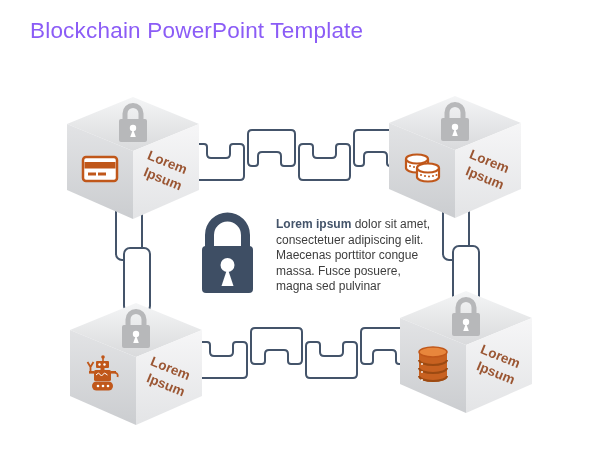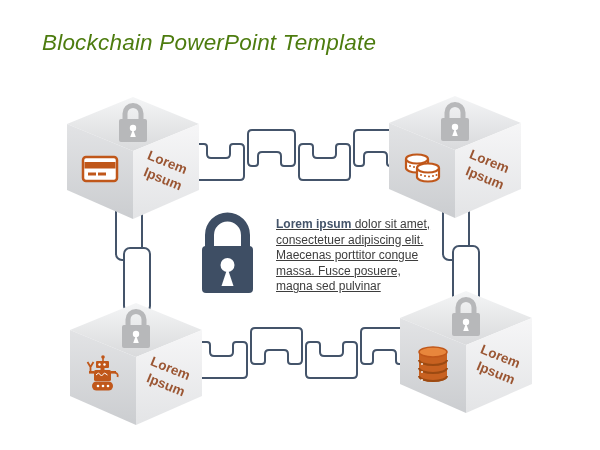--- a/index.html
+++ b/index.html
@@ -1,27 +1,27 @@
 <!DOCTYPE html>
 <html><head>
 <meta charset="utf-8">
 <style>
   html,body{margin:0;padding:0;background:#fff;}
   .stage{
     position:relative;width:600px;height:450px;background:#ffffff;
     overflow:hidden;font-family:"Liberation Sans",sans-serif;
   }
   .slide-title{
-    position:absolute;left:30px;top:18px;margin:12px;
-    font-size:22.5px;font-weight:400;color:#4d7c0f;letter-spacing:.2px;font-style:italic;
+    position:absolute;left:30px;top:18px;margin:0;
+    font-size:22.5px;font-weight:400;color:#8b5cf6;letter-spacing:.2px;
   }
   .diagram{position:absolute;left:0;top:0;}
   .center-text{
     position:absolute;left:276px;top:217px;width:158px;
-    font-size:12px;line-height:1.3;color:#3d3d3d;text-decoration:underline;
+    font-size:12px;line-height:1.3;color:#3d3d3d;
   }
   .center-text .lead{font-weight:bold;color:#44546A;}
   .cube-label{
     font-size:13.5px;font-weight:600;fill:#9B5633;
     font-family:"Liberation Sans",sans-serif;
   }
   .chain{fill:#ffffff;stroke:#44546A;stroke-width:2;}
 </style>
 </head>
 <body>

